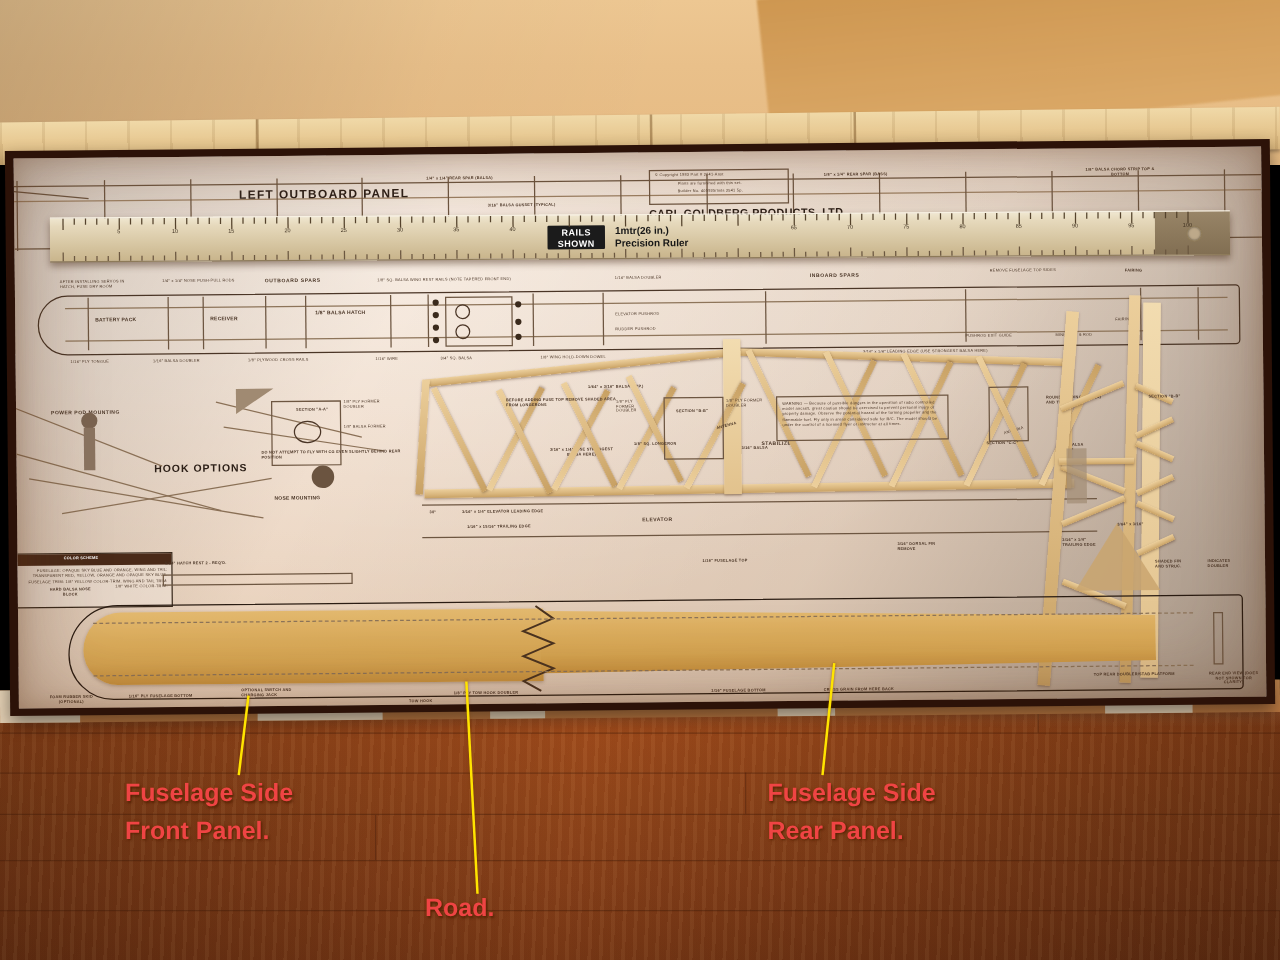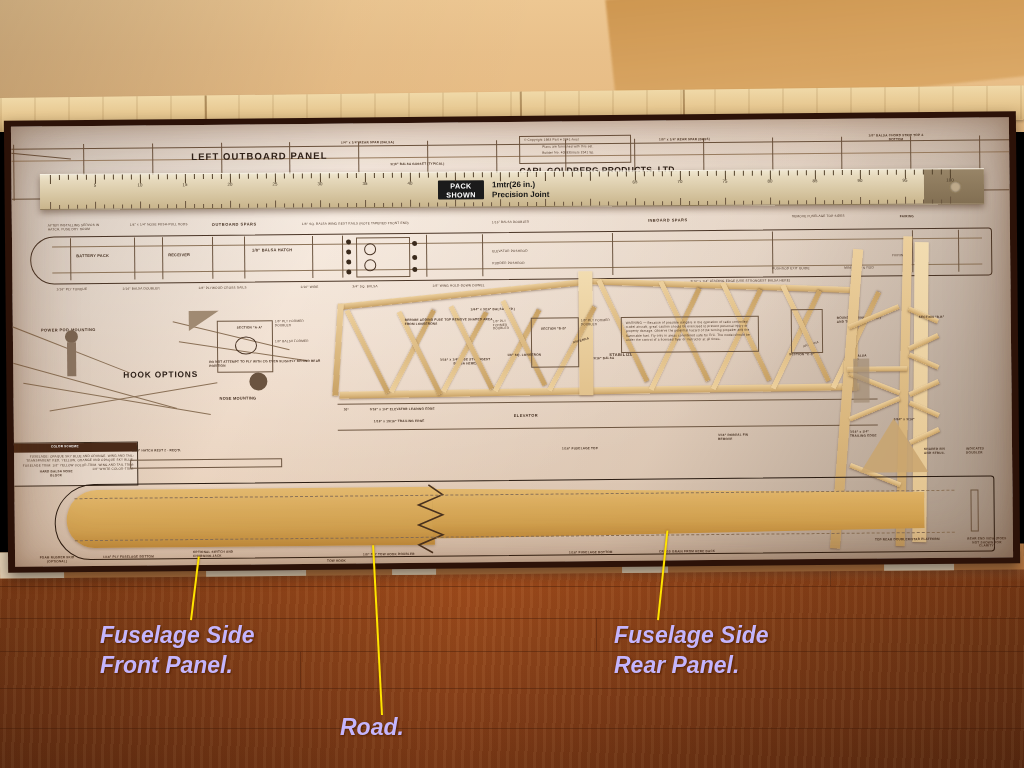--- a/index.html
+++ b/index.html
@@ -87,22 +87,22 @@
     background:#1b1b1b;color:#fff;font-size:7.2px;font-weight:bold;line-height:9px;
     text-align:center;padding-top:1px;letter-spacing:.4px;border-radius:1px;}
   #ruler .rtitle{position:absolute;left:452px;top:8px;font-size:8px;color:#171717;
     font-weight:bold;line-height:10px;}
   .ruler-hole{position:absolute;right:22px;top:11px;width:11px;height:11px;border-radius:50%;
     background:#bda98a;box-shadow:inset 0 0 2px rgba(0,0,0,.6);border:1px solid #8d7a59;}
   .ruler-end{position:absolute;right:0;top:0;width:60px;height:34px;
     background:linear-gradient(180deg,#8e7a5c,#7a674c);opacity:.9;}
 
   
-  .callout{position:absolute;color:#c4b5fd;font-style:italic;font-weight:bold;
-    font-size:23px;line-height:30px;white-space:pre;z-index:60;
+  .callout{position:absolute;color:#ef4444;font-weight:bold;
+    font-size:20px;line-height:30px;white-space:pre;z-index:60;
     text-shadow:1px 1px 2px rgba(80,30,0,.85), 0 0 2px rgba(120,60,0,.6);}
   .leader{position:absolute;background:#ffe400;width:1.6px;z-index:59;
     box-shadow:0 0 2px rgba(120,60,0,.7);}
 </style>
 </head>
 <body>
 
 <div id="stage">
 
   <div class="wall">
@@ -375,26 +375,26 @@
       <div class="ink t3 b" style="left:860px;top:420px;">TOP REAR DOUBLER/STAB PLATFORM</div>
       <div class="ink t3 b" style="left:950px;top:420px;width:44px;white-space:normal;text-align:center;">REAR END VIEW (DOES NOT SHOWN FOR CLARITY)</div>
       <div class="box" style="left:956px;top:372px;width:6px;height:40px;"></div>
 
       <div class="vig"></div>
     </div>
   </div>
 
   <div id="ruler">
     <div class="logo">
-      <span>PACK</span><br>
+      <span>RAILS</span><br>
       <span>SHOWN</span>
     </div>
     <div class="rtitle">
       <span>1mtr(26 in.)</span><br>
-      <span>Precision Joint</span>
+      <span>Precision Ruler</span>
     </div>
     <div class="ruler-end"></div>
     <div class="ruler-hole"></div>
     <div id="ruler-ticks">
         <div class="rk" style="left: 10px; height: 9px;"></div>
         <div class="rk2" style="left: 10px; height: 7px;"></div>
         <div class="rk" style="left: 19px; height: 5px;"></div>
         <div class="rk2" style="left: 19px; height: 4px;"></div>
         <div class="rk" style="left: 28px; height: 5px;"></div>
         <div class="rk2" style="left: 28px; height: 4px;"></div>

